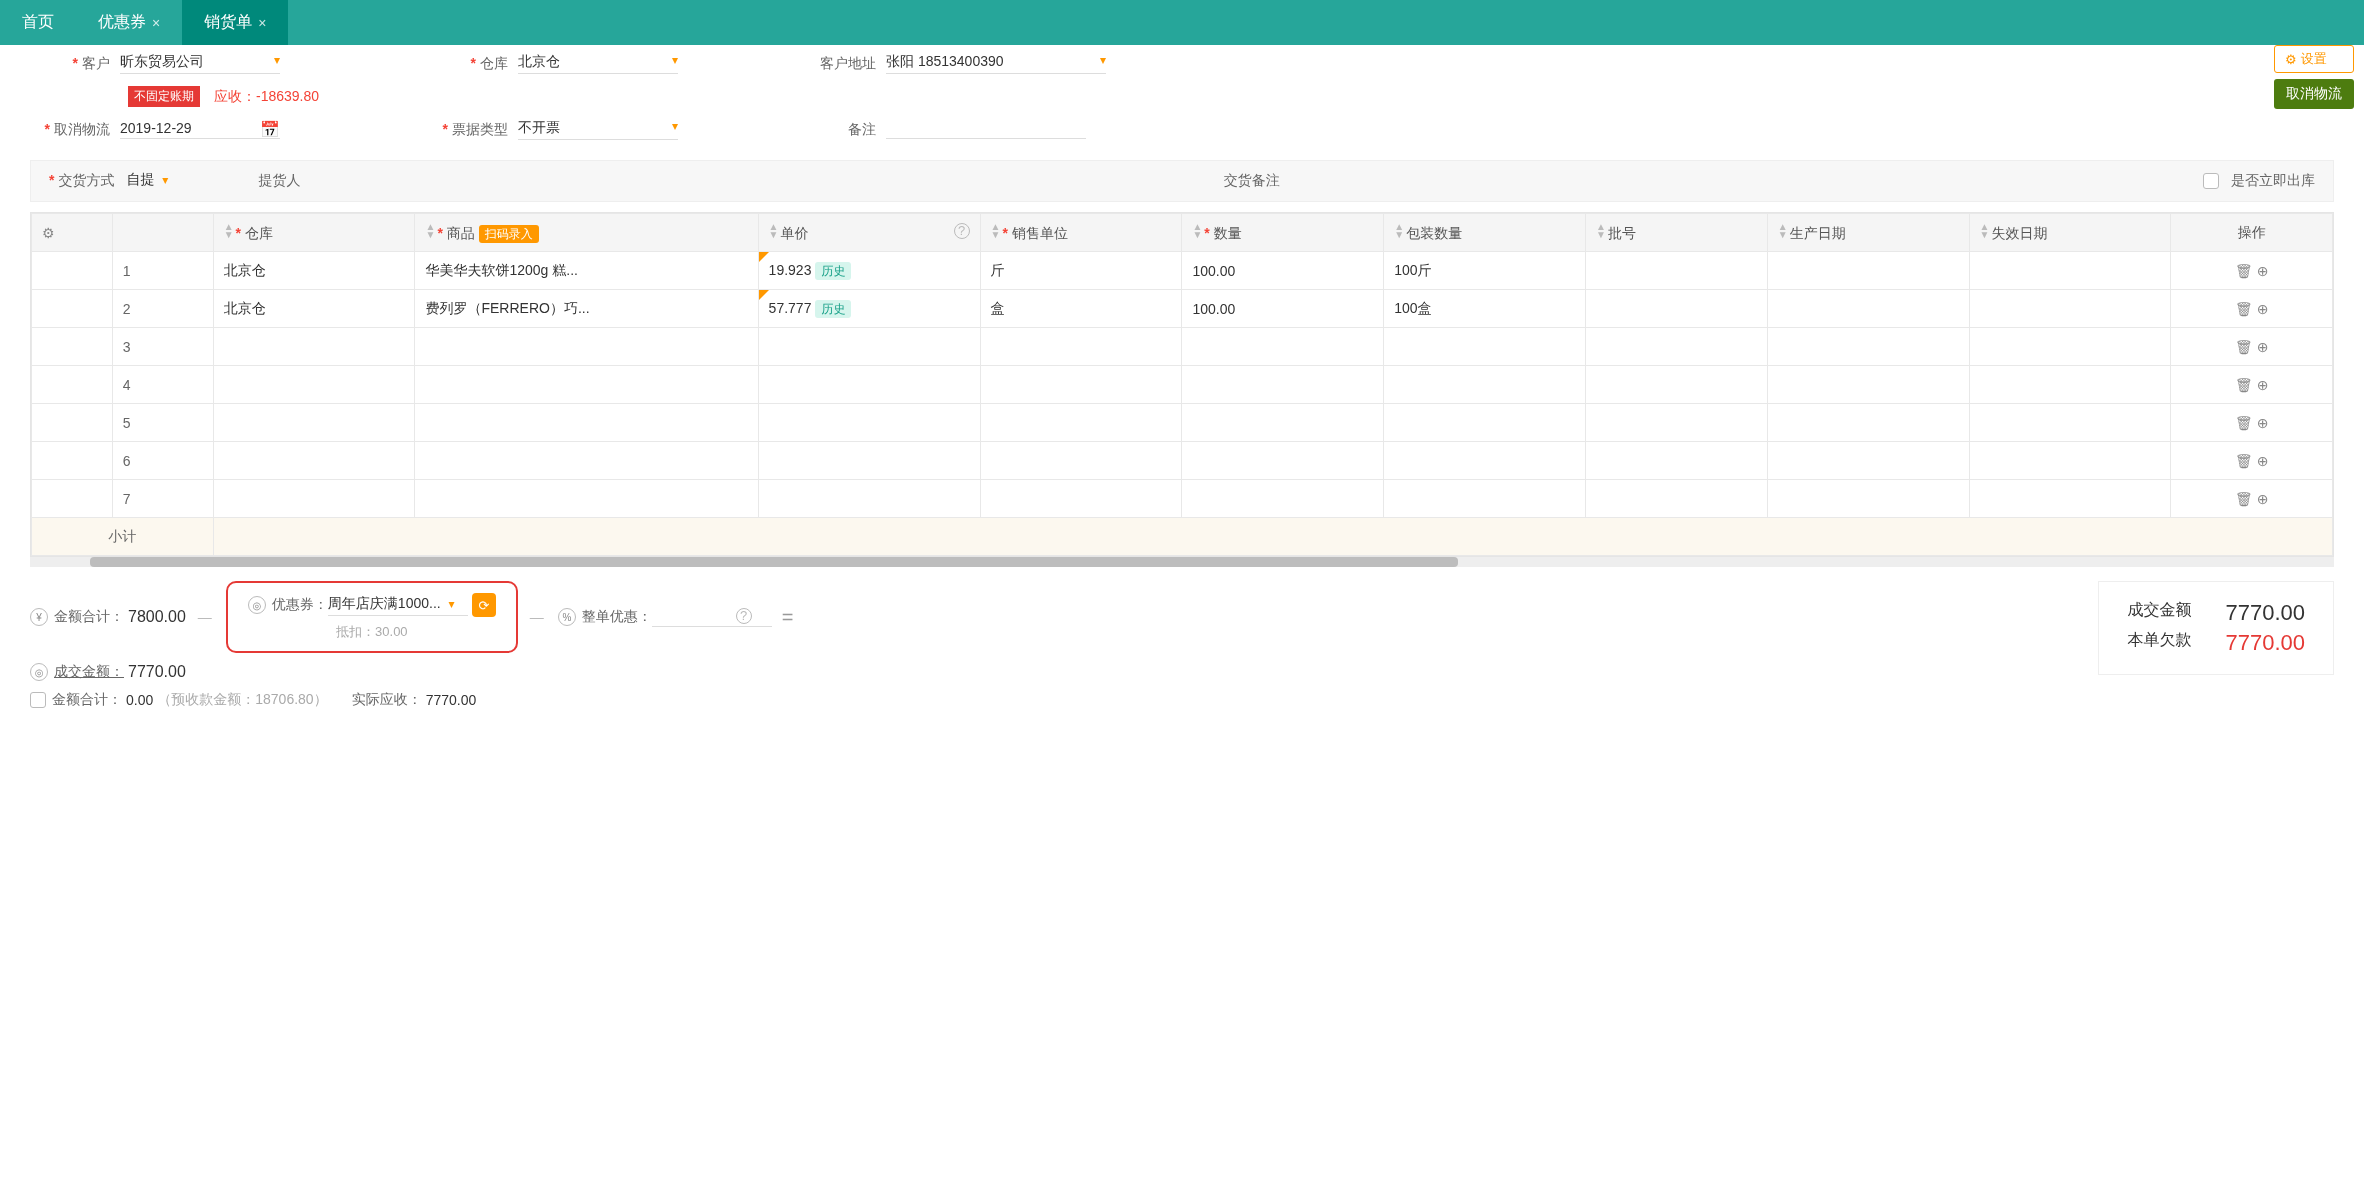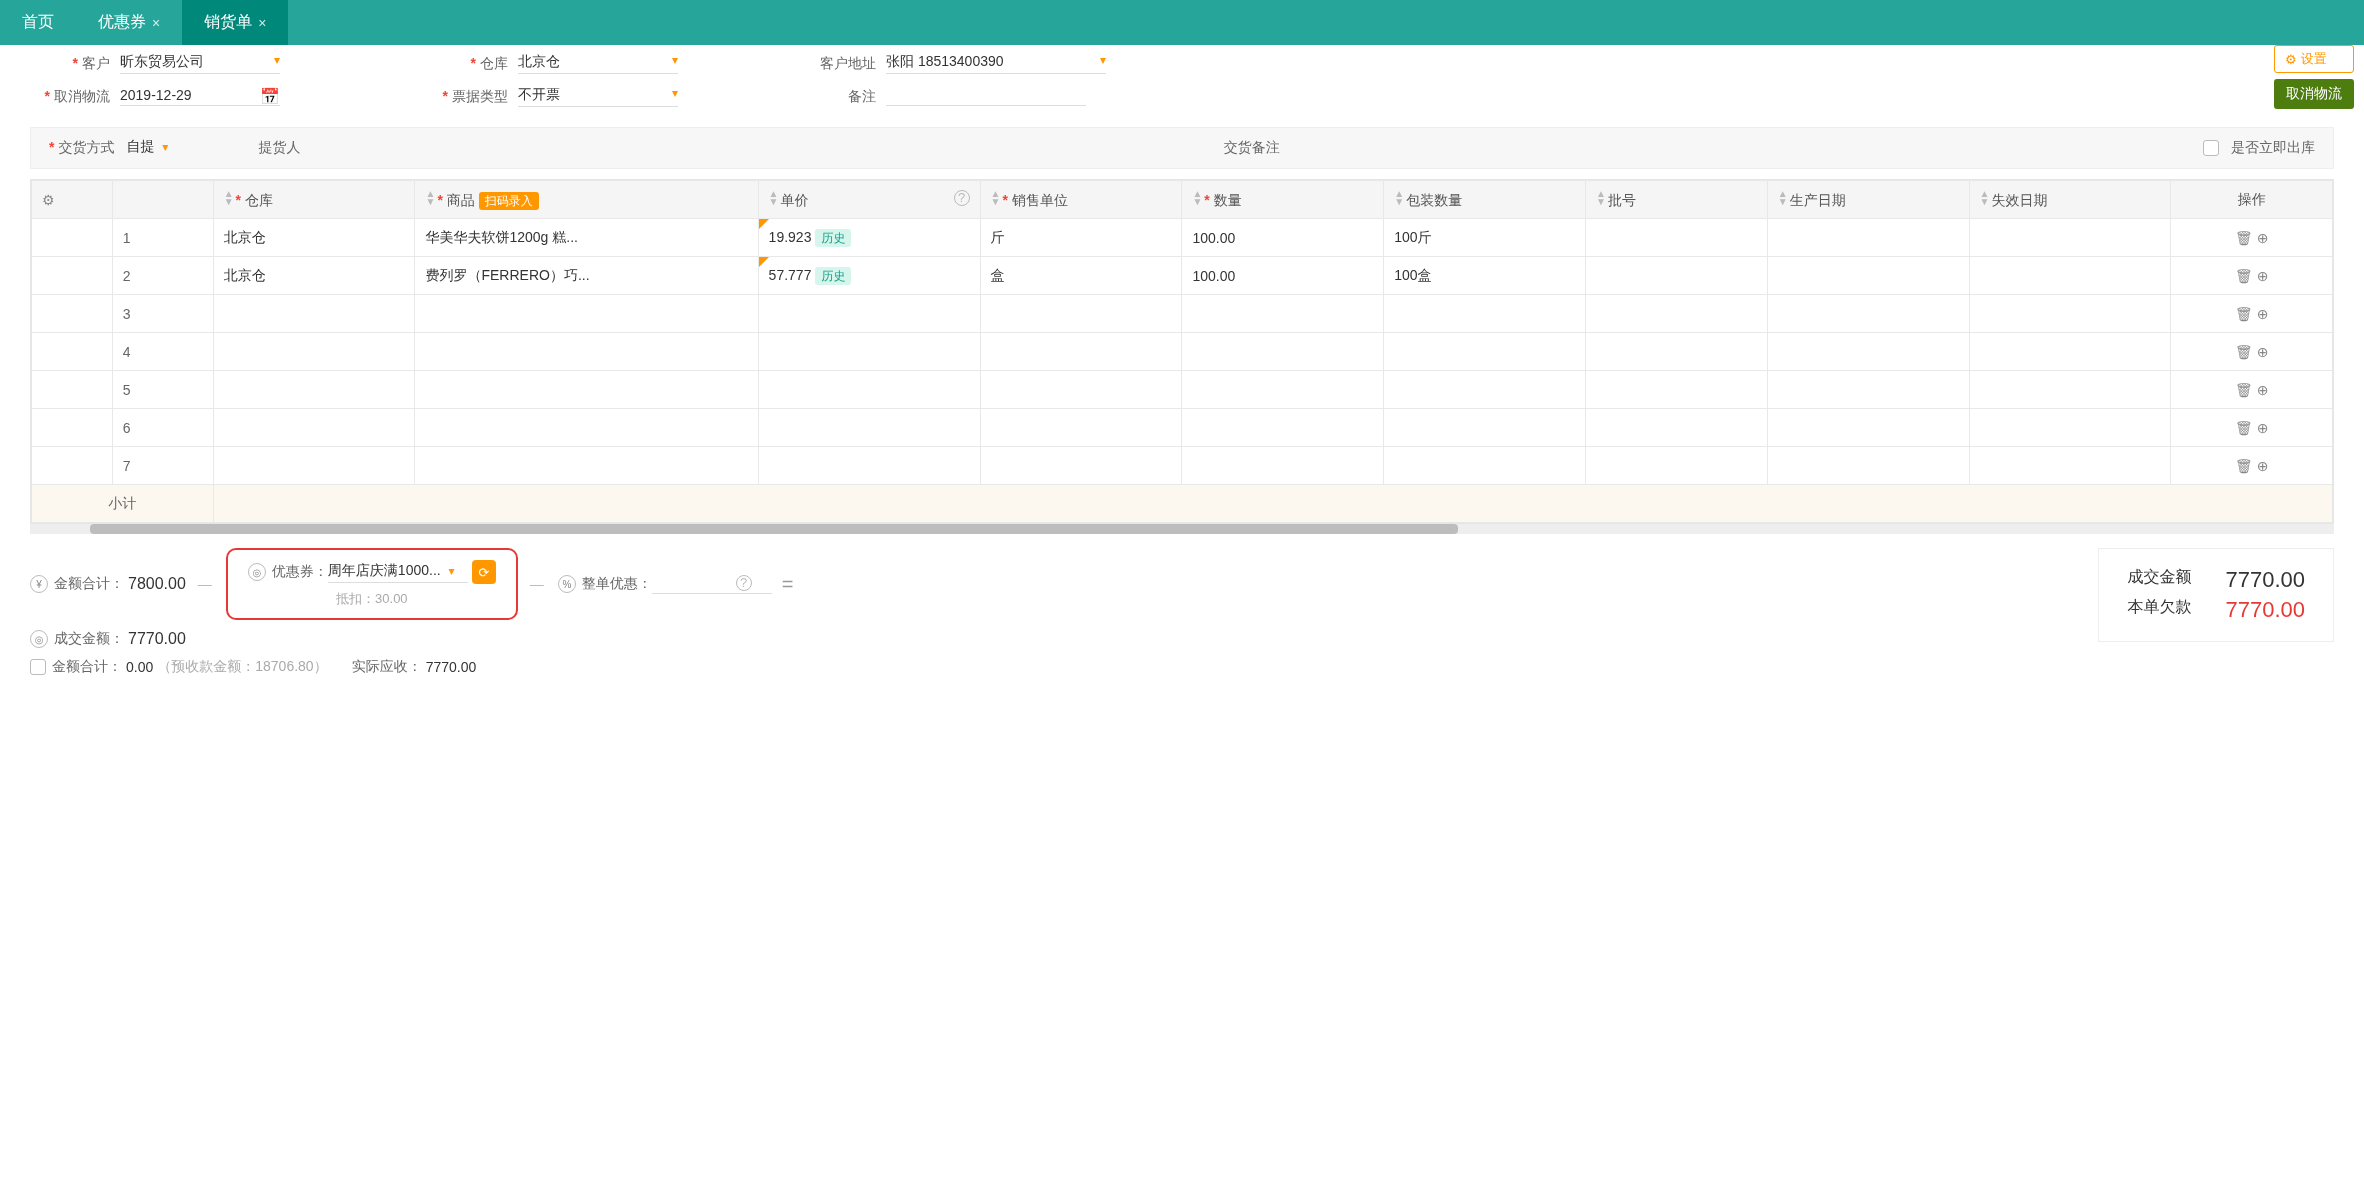--- a/index.html
+++ b/index.html
@@ -101,20 +101,25 @@
     <div class="field" style="width:300px; margin-left:60px;">
       <span class="label"><span class="req">*</span><span>仓库</span></span>
       <div class="sel-underline"><span>北京仓</span><span class="sel-caret" style="position:absolute;right:0;">▾</span></div>
     </div>
     <div class="field" style="width:360px; margin-left:60px;">
       <span class="label"><span>客户地址</span></span>
       <div class="sel-underline" style="min-width:220px;"><span>张阳 18513400390</span><span class="sel-caret" style="position:absolute;right:0;">▾</span></div>
     </div>
   </div>
 
+  <div class="form-row">
+    <div style="width:90px;"></div>
+    <span class="badge-red">不固定账期</span>
+    <span class="due-text"><span>应收：</span><span>-18639.80</span></span>
+  </div>
 
   <div class="form-row">
     <div class="field" style="width:330px;">
       <span class="label"><span class="req">*</span><span>取消物流</span></span>
       <div class="sel-underline"><span>2019-12-29</span><span class="cal-icon" style="position:absolute;right:0;">📅</span></div>
     </div>
     <div class="field" style="width:300px; margin-left:60px;">
       <span class="label"><span class="req">*</span><span>票据类型</span></span>
       <div class="sel-underline"><span>不开票</span><span class="sel-caret" style="position:absolute;right:0;">▾</span></div>
     </div>
@@ -303,21 +308,21 @@
 
       <span class="dash">—</span>
       <span class="circ">%</span>
       <span class="flabel" style="margin-left:6px;">整单优惠：</span>
       <div class="sel-underline" style="min-width:120px;">&nbsp;<span class="help-ic" style="float:none;margin-left:80px;">?</span></div>
       <span class="equals">=</span>
     </div>
 
     <div class="fline">
       <span class="circ">◎</span>
-      <span class="flabel" style="margin-left:6px;">成交金额：</span>
+      <span class="flabel" style="margin-left:6px;text-decoration:underline;">成交金额：</span>
       <span class="fval big">7770.00</span>
     </div>
 
     <div class="fline">
       <span class="checkbox"></span>
       <span class="flabel" style="margin-left:6px;">金额合计：</span>
       <span class="fval">0.00</span>
       <span class="muted" style="margin-left:4px;">（预收款金额：18706.80）</span>
       <span class="flabel" style="margin-left:24px;">实际应收：</span>
       <span class="fval">7770.00</span>

